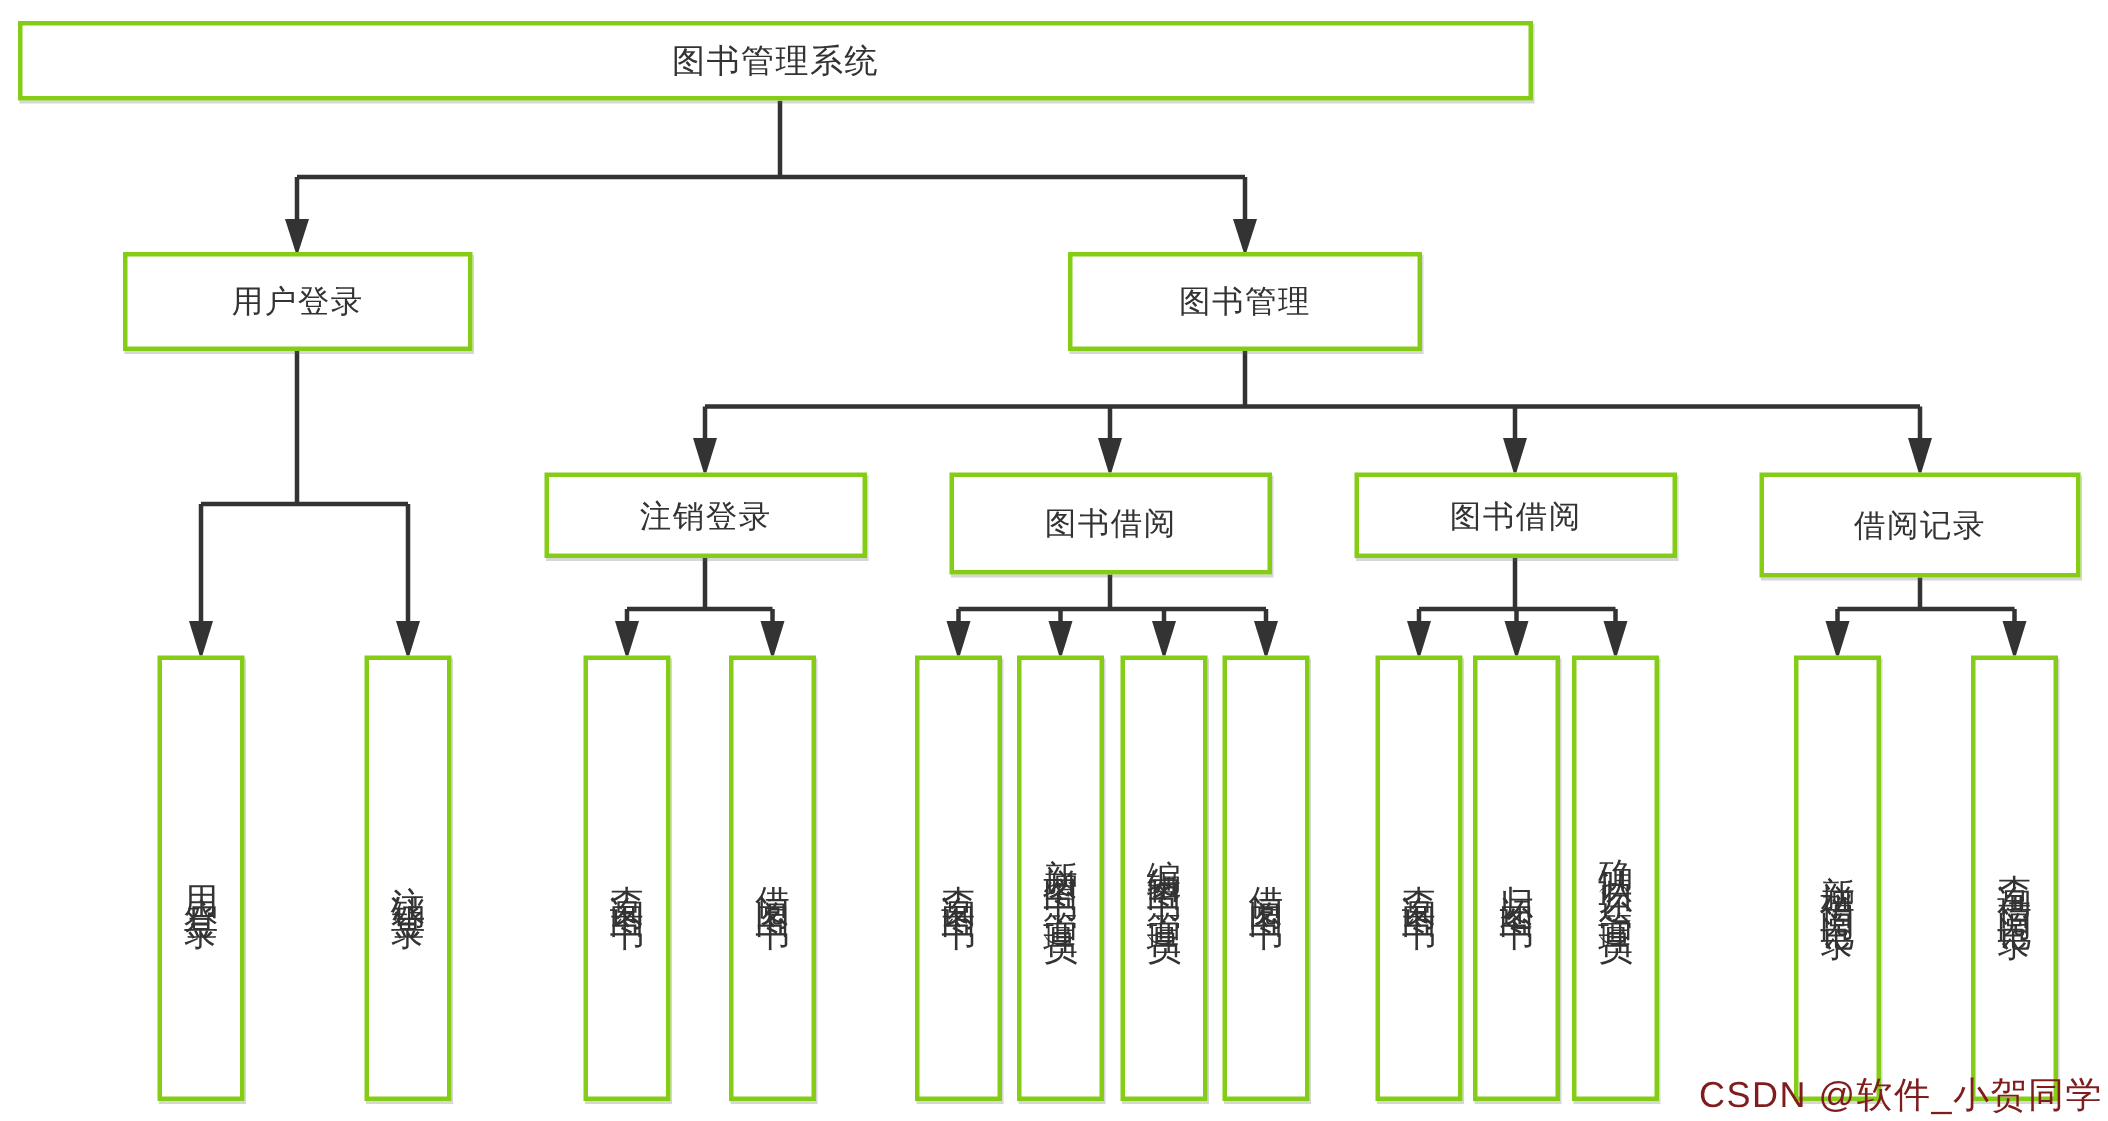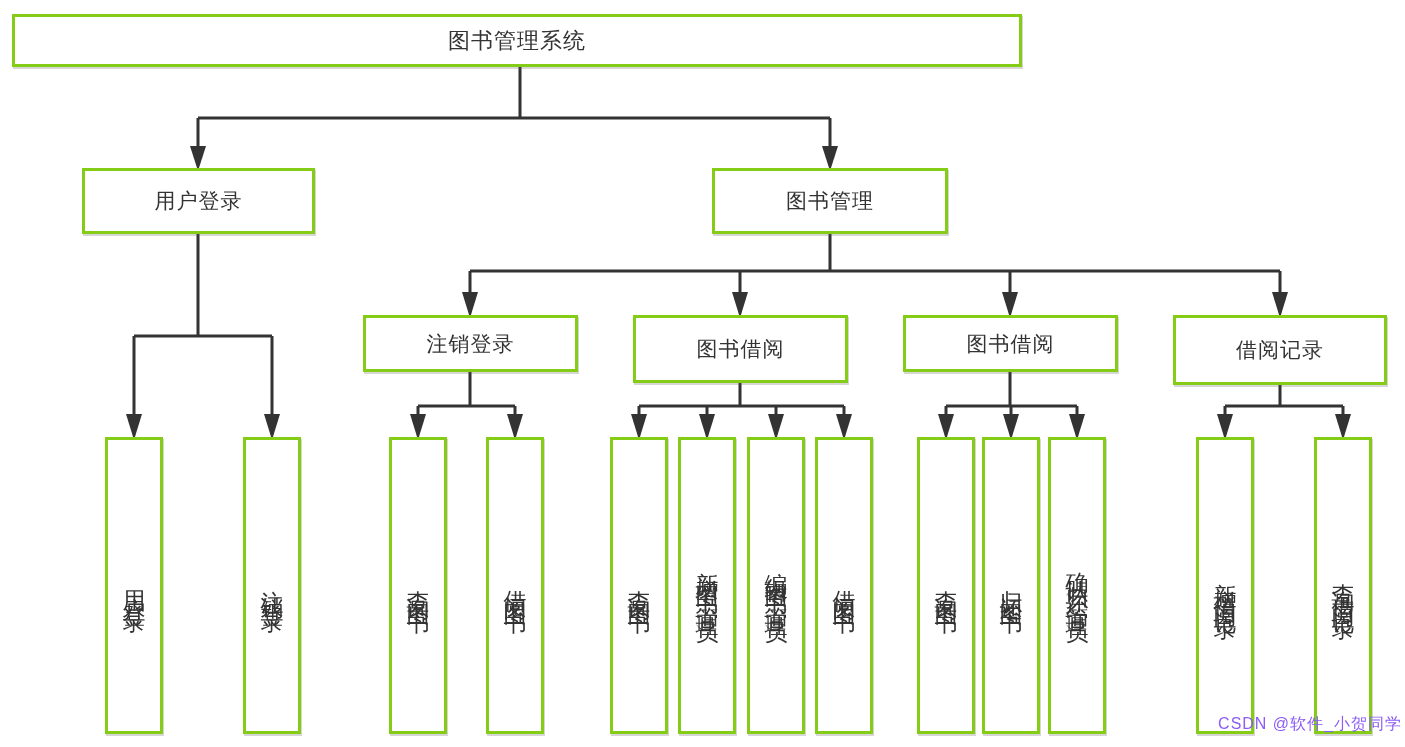--- a/index.html
+++ b/index.html
@@ -46,23 +46,23 @@
     text-orientation: mixed;
     font-size: 23px;
     letter-spacing: 7px;
     line-height: 1;
   }
   .watermark {
     position: absolute;
     right: 3px;
     top: 714px;
     z-index: 3;
-    font-size: 16px;
+    font-size: 24px;
     letter-spacing: 1px;
-    color: #8b5cf6;
+    color: #7f1d1d;
     white-space: nowrap;
   }
 </style>
 </head>
 <body>
 
 <div class="stage">
 
   <svg class="connectors" width="1405" height="747" viewBox="0 0 1405 747">
     <g stroke="#333333" stroke-width="3" fill="none">

